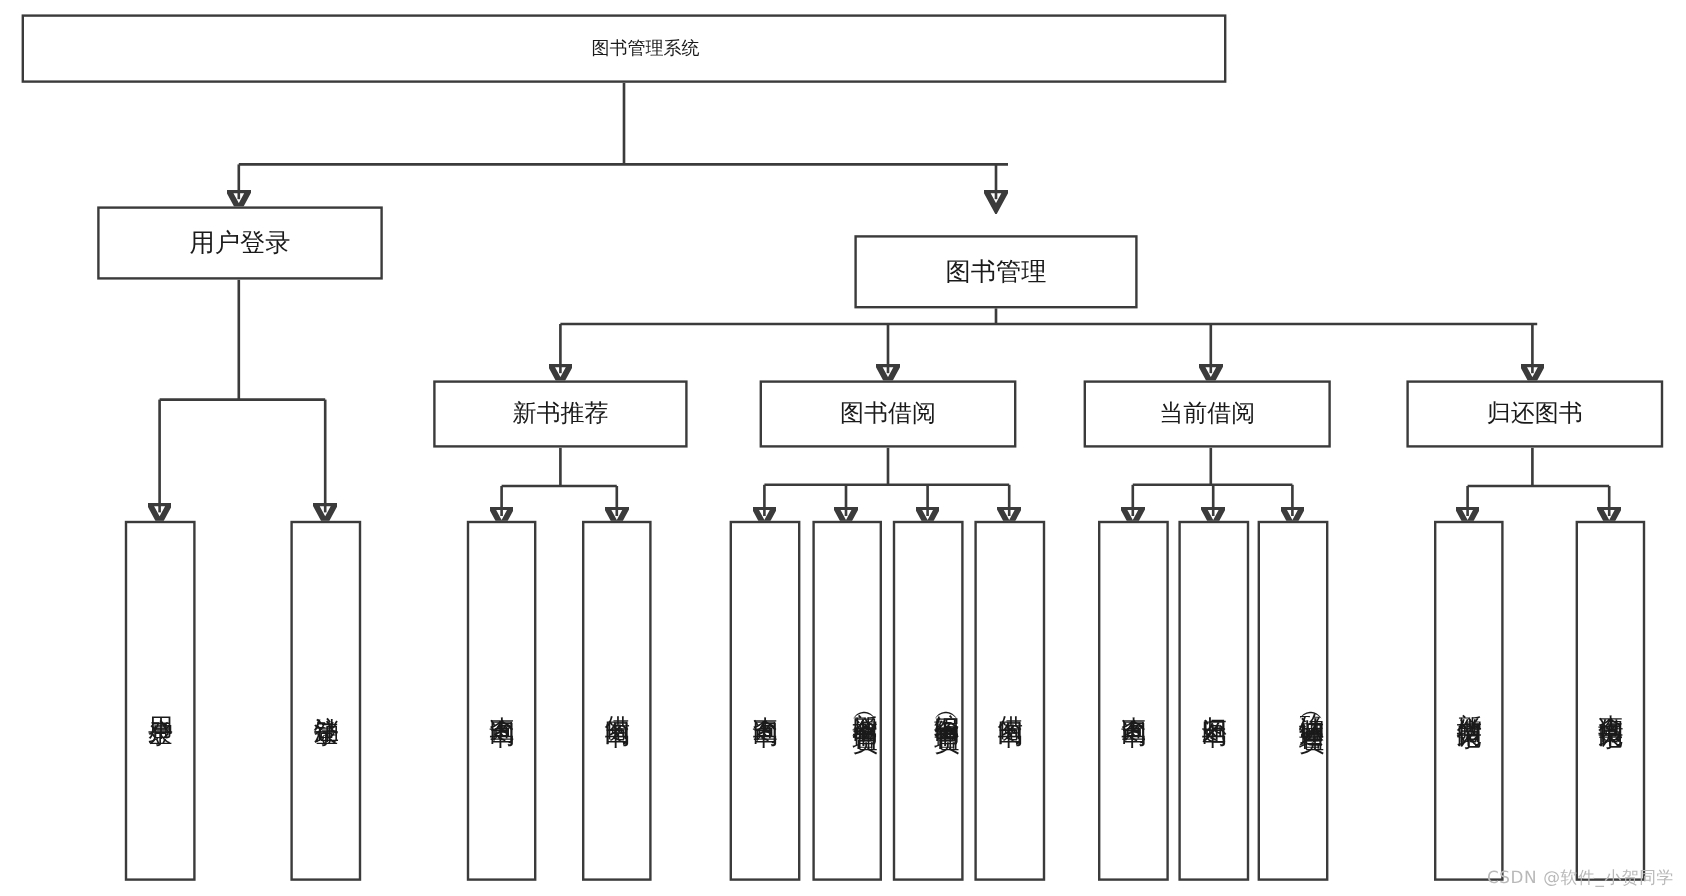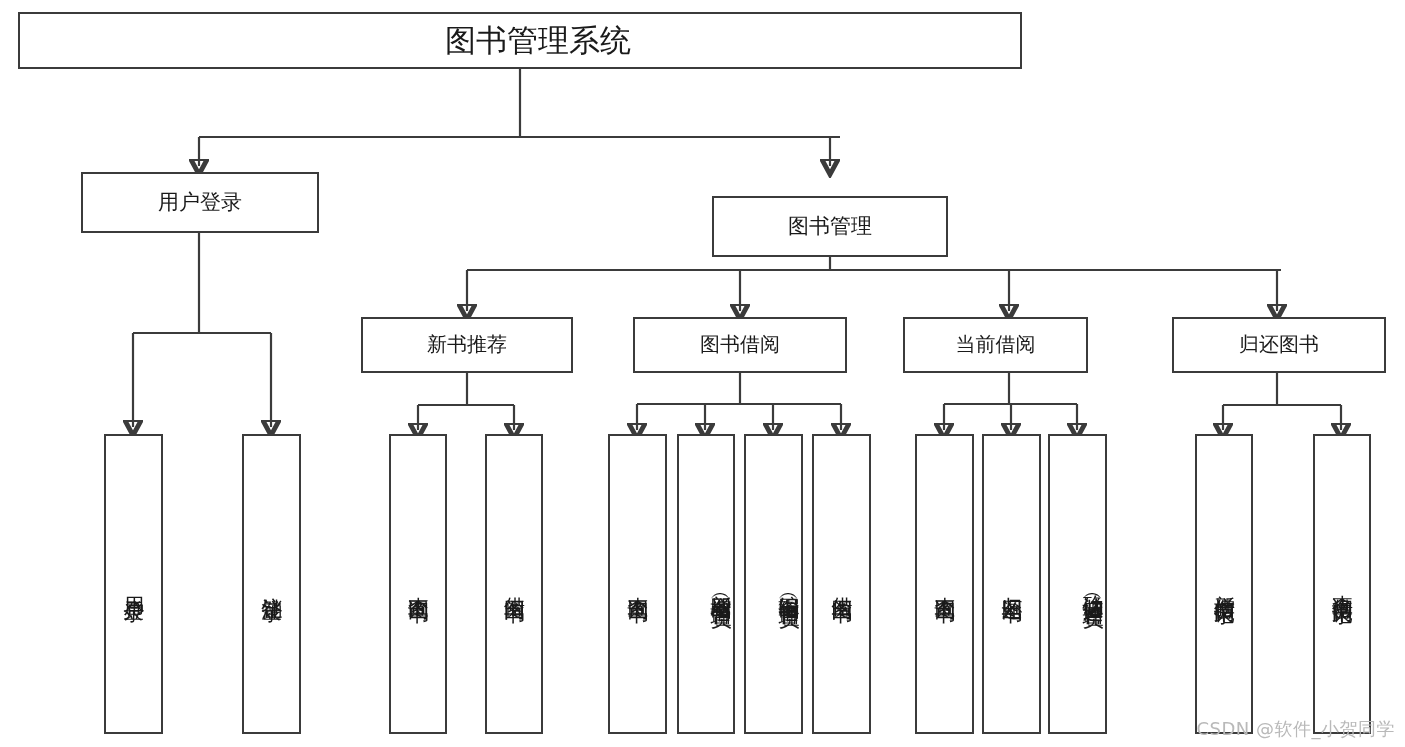--- a/index.html
+++ b/index.html
@@ -17,21 +17,21 @@
     box-sizing:border-box;
     background:#ffffff;
     border:2px solid #3b3b3b;
     display:flex;
     align-items:center;
     justify-content:center;
     color:#1a1a1a;
     line-height:1.18;
     text-align:center;
   }
-  .node.root{font-size:31px;padding-left:36px;}
+  .node.root{font-size:15px;padding-left:36px;}
   .node.level2{font-size:21px;}
   .node.level3{font-size:20px;}
 
   
   .node.vert{
     writing-mode:vertical-rl;
     text-orientation:upright;
     align-items:flex-start;
     justify-content:center;
     padding-top:6px;
@@ -41,21 +41,21 @@
   .node.vert.mid{align-items:center;padding-top:0;}
 
   
   #connectors{position:absolute;left:0;top:0;width:1405px;height:747px;pointer-events:none;}
   #connectors path,#connectors line{stroke:#3b3b3b;stroke-width:2.2;fill:none;}
 
   
   #watermark{
     position:absolute;
     right:10px;bottom:6px;
-    font-size:18px;
+    font-size:14px;
     color:#b9b9b9;
     letter-spacing:.5px;
     white-space:nowrap;
     user-select:none;
   }
 </style>
 </head>
 <body>
 
 <div id="diagram-root">
@@ -125,21 +125,21 @@
   <div class="node root" style="left:18px;top:12px;width:1004px;height:57px;">图书管理系统</div>
 
   <div class="node level2" style="left:81px;top:172px;width:238px;height:61px;">用户登录</div>
 
   <div class="node level2" style="left:712px;top:172px;width:236px;height:61px;margin-top:24px;">图书管理</div>
 
   <div class="node level3" style="left:361px;top:317px;width:212px;height:56px;">新书推荐</div>
 
   <div class="node level3" style="left:633px;top:317px;width:214px;height:56px;">图书借阅</div>
 
-  <div class="node level3" style="left:903px;top:317px;width:185px;height:56px;">当前借阅</div>
+  <div class="node level3" style="left:903px;top:317px;width:206px;height:56px;">当前借阅</div>
 
   <div class="node level3" style="left:1172px;top:317px;width:214px;height:56px;">归还图书</div>
 
   <div class="node vert mid" style="left:104px;top:434px;width:59px;height:300px;">用户登录</div>
 
   <div class="node vert mid" style="left:242px;top:434px;width:59px;height:300px;">注销登录</div>
 
   <div class="node vert mid" style="left:389px;top:434px;width:58px;height:300px;">查询图书</div>
 
   <div class="node vert mid" style="left:485px;top:434px;width:58px;height:300px;">借阅图书</div>

